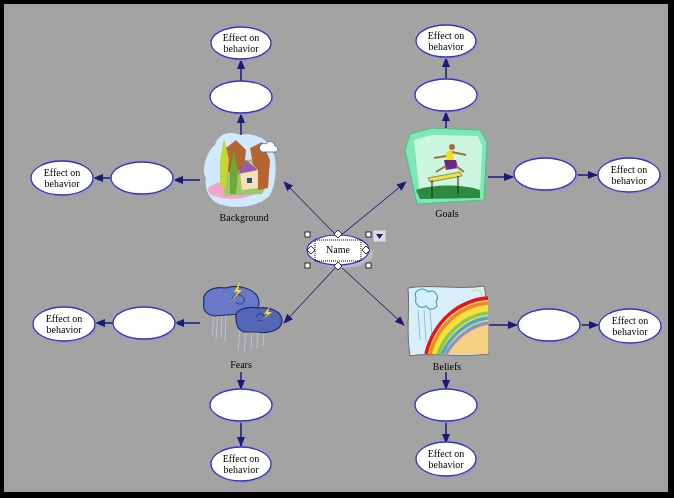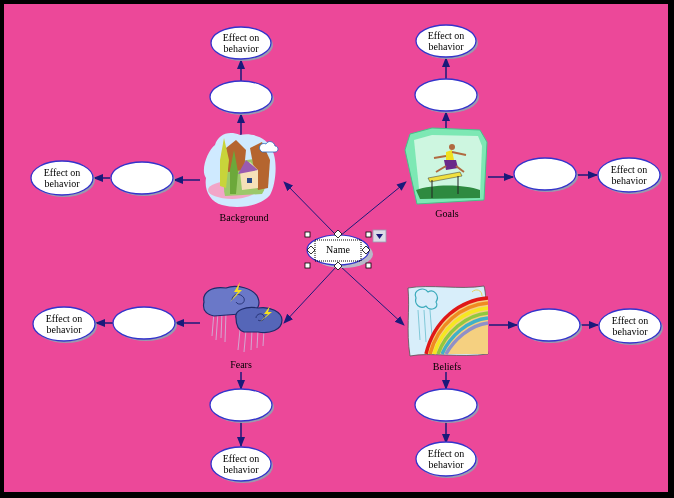--- a/index.html
+++ b/index.html
@@ -1,17 +1,17 @@
 <!DOCTYPE html>
 <html><head>
 <meta charset="utf-8">
 <style>
   html, body { margin:0; padding:0; }
   body { width:674px; height:498px; background:#000; position:relative; overflow:hidden; font-family:"Liberation Serif", serif; }
-  #canvas { position:absolute; left:4px; top:4px; width:664px; height:488px; background:#ec4899; }
+  #canvas { position:absolute; left:4px; top:4px; width:664px; height:488px; background:#a3a3a3; }
   svg { position:absolute; left:0; top:0; }
   .txt { font-family:"Liberation Serif", serif; font-size:10px; fill:#000; }
 </style>
 </head>
 <body>
 
 <div id="canvas">
 <svg width="664" height="488" viewBox="4 4 664 488">
   <defs>
     <marker id="arr" markerWidth="10" markerHeight="10" refX="9" refY="5" orient="auto" markerUnits="userSpaceOnUse">

